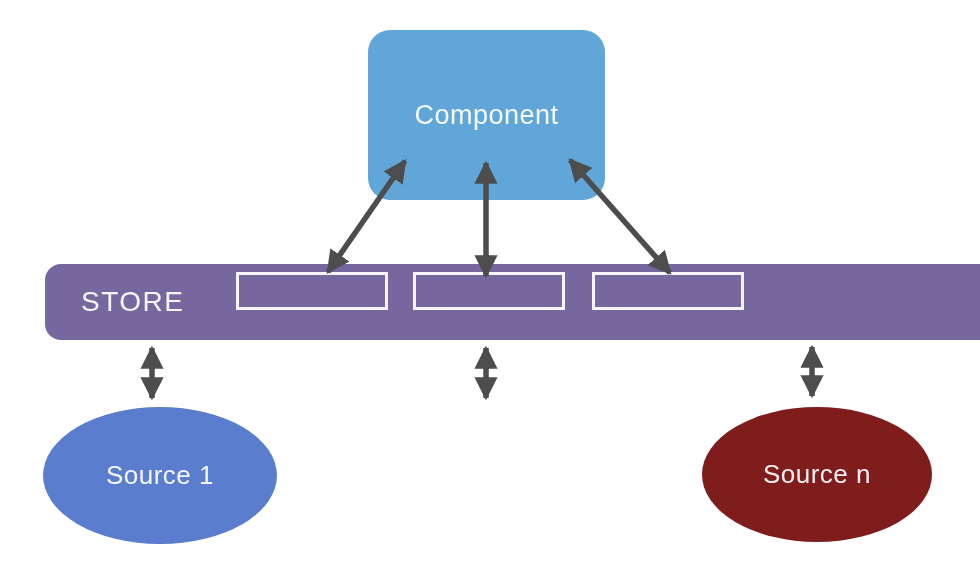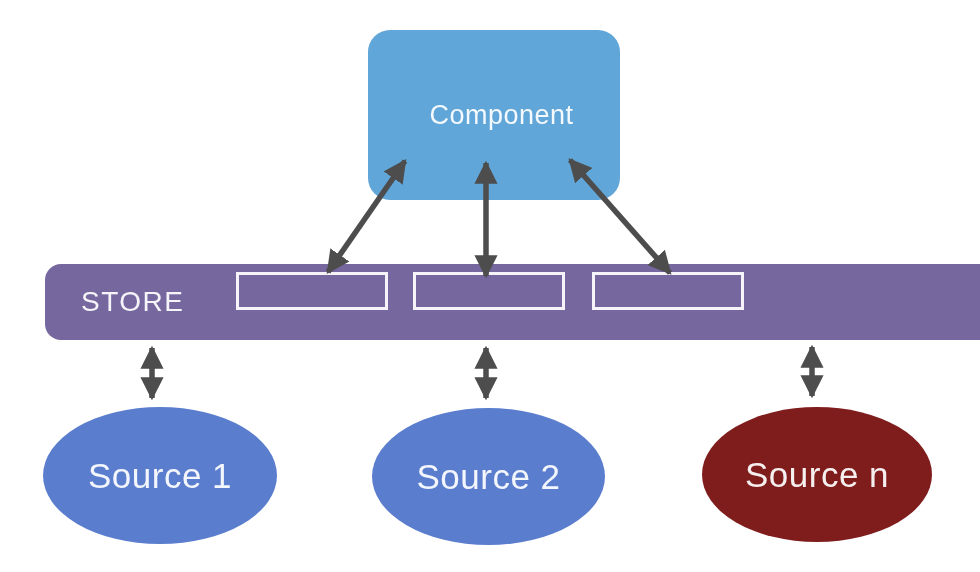--- a/index.html
+++ b/index.html
@@ -24,21 +24,20 @@
   .component-box {
     position: absolute;
     left: 368px;
     top: 30px;
     width: 237px;
     height: 170px;
     border-radius: 22px;
     display: flex;
     align-items: center;
     justify-content: center;
-    padding-left: 15px;
   }
   .component-box .node-label { font-size: 27px; }
   
   .store-bar {
     position: absolute;
     left: 45px;
     top: 264px;
     width: 977px;
     height: 76px;
     border-radius: 16px;
@@ -66,21 +65,21 @@
   .slot-2 { left: 368px; }
   .slot-3 { left: 547px; }
   
   .source-ellipse {
     position: absolute;
     border-radius: 50%;
     display: flex;
     align-items: center;
     justify-content: center;
   }
-  .source-ellipse .node-label { font-size: 35px; }
+  .source-ellipse .node-label { font-size: 26px; }
   .src-1 { left: 43px;  top: 407px; width: 234px; height: 137px; }
   .src-2 { left: 372px; top: 408px; width: 233px; height: 137px; }
   .src-n { left: 702px; top: 407px; width: 230px; height: 135px; }
   
   .arrow-layer {
     position: absolute;
     left: 0;
     top: 0;
     width: 980px;
     height: 572px;
@@ -100,23 +99,20 @@
     <span class="store-label node-label">STORE</span>
     <div class="store-slot slot-1"></div>
     <div class="store-slot slot-2"></div>
     <div class="store-slot slot-3"></div>
   </div>
 
   <div class="source-ellipse src-1" style="background: rgb(90, 125, 205);">
     <span class="node-label">Source 1</span>
   </div>
 
-  <div class="source-ellipse src-2" style="background: rgb(90, 125, 205);">
-    <span class="node-label">Source 2</span>
-  </div>
 
   <div class="source-ellipse src-n" style="background: #7f1d1d;">
     <span class="node-label">Source n</span>
   </div>
 
   <svg class="arrow-layer" width="980" height="572" viewBox="0 0 980 572">
     <defs>
       <marker id="head" viewBox="0 0 10 10" refX="9" refY="5" markerWidth="4.2" markerHeight="4.2" orient="auto-start-reverse">
         <path d="M0,0 L10,5 L0,10 z" fill="#4d4d4d"></path>
       </marker>

